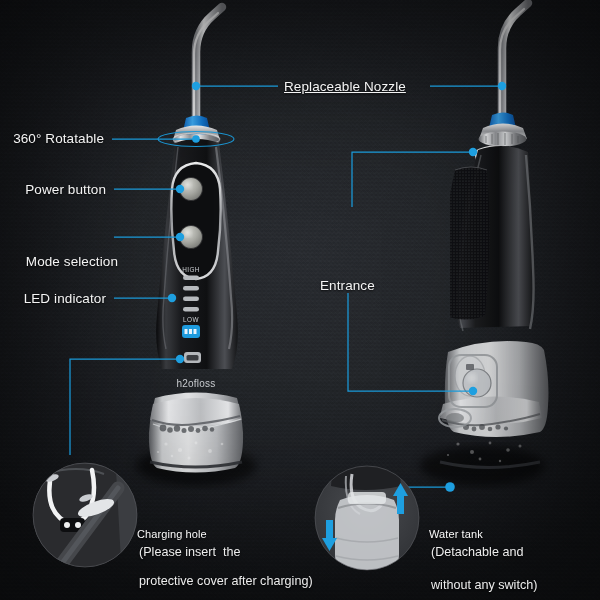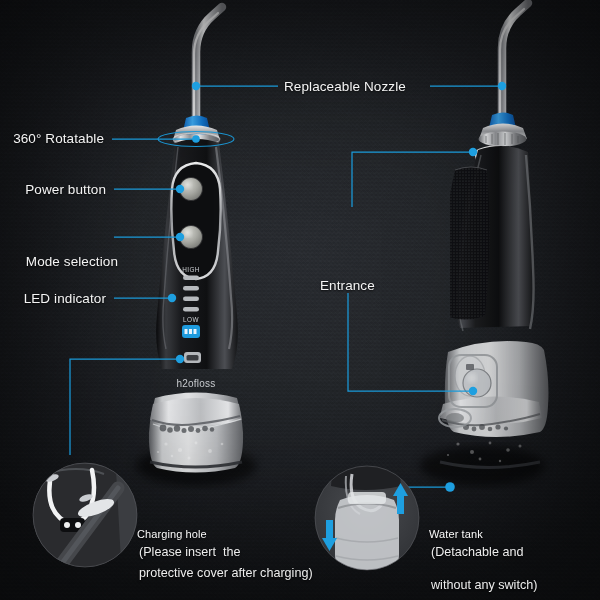--- a/index.html
+++ b/index.html
@@ -414,29 +414,29 @@
   </svg>
 
   <div class="lbl r" style="left:0; top:130px; width:104px;">360° Rotatable</div>
 
   <div class="lbl r" style="left:0; top:181px; width:106px;">Power button</div>
 
   <div class="lbl r" style="left:12px; top:229px; width:106px;margin-top:24px;">Mode selection</div>
 
   <div class="lbl r" style="left:0; top:290px; width:106px;">LED indicator</div>
 
-  <div class="lbl" style="left:284px; top:78px;">Replaceable Nozzle</div>
+  <div class="lbl" style="left:284px; top:78px;text-decoration:underline;">Replaceable Nozzle</div>
 
 
   <div class="lbl" style="left:320px; top:277px;">Entrance</div>
 
   <div class="cap" style="left:137px; top:528px;">
     <div class="t">Charging hole</div>
     <div class="s">(Please insert  the</div>
-    <div class="s" style="margin-top:4px">protective cover after charging)</div>
+    <div class="s" style="margin-top:12px">protective cover after charging)</div>
   </div>
 
   <div class="cap" style="left:429px; top:528px;">
     <div class="t">Water tank</div>
     <div class="s">(Detachable and</div>
     <div class="s" style="margin-top:16px">without any switch)</div>
   </div>
 
 </div>
 

